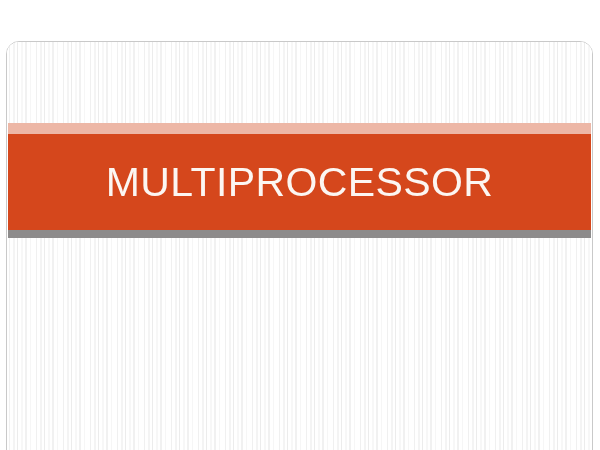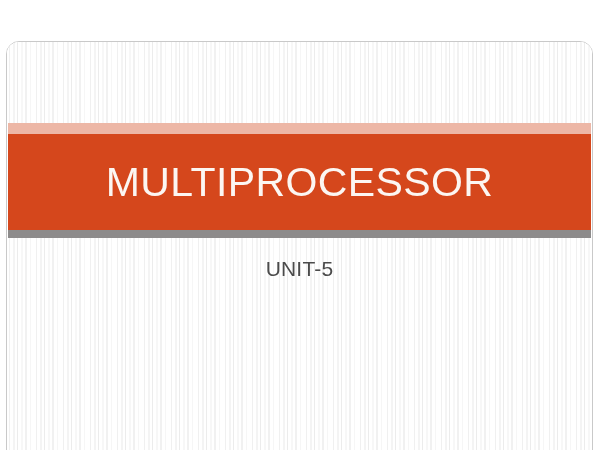--- a/index.html
+++ b/index.html
@@ -157,22 +157,19 @@
 
     <div class="stripes"></div>
 
     <div class="title-banner">
       <div class="banner-pink"></div>
       <div class="banner-orange"></div>
       <div class="banner-gray"></div>
       <div class="title-text">MULTIPROCESSOR</div>
     </div>
 
-    <div class="subtitle-box">
-      <span class="subtitle-text">UNIT-5</span>
-    </div>
 
     <div class="body-region"></div>
 
     <div class="slide-inner-shade"></div>
 
   </div>
 </div>
 
 </body></html>

